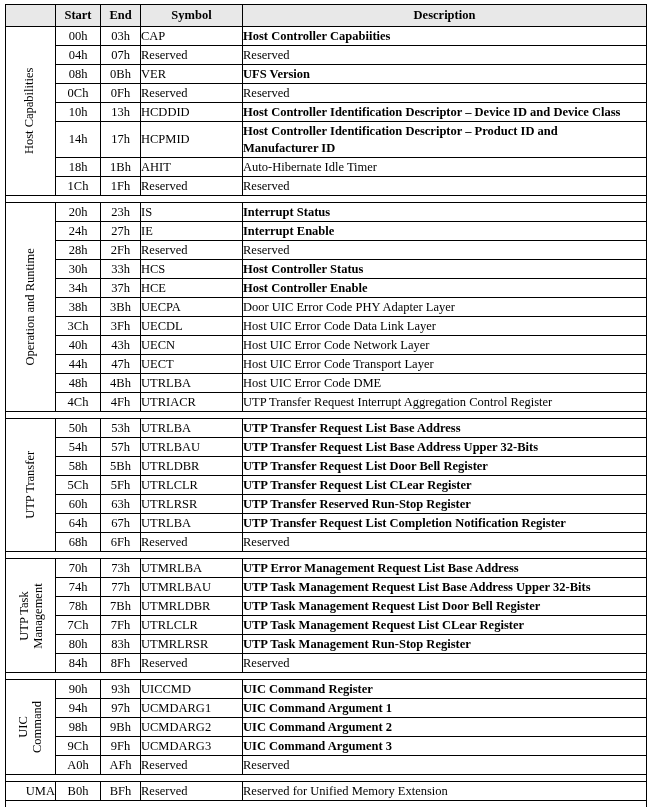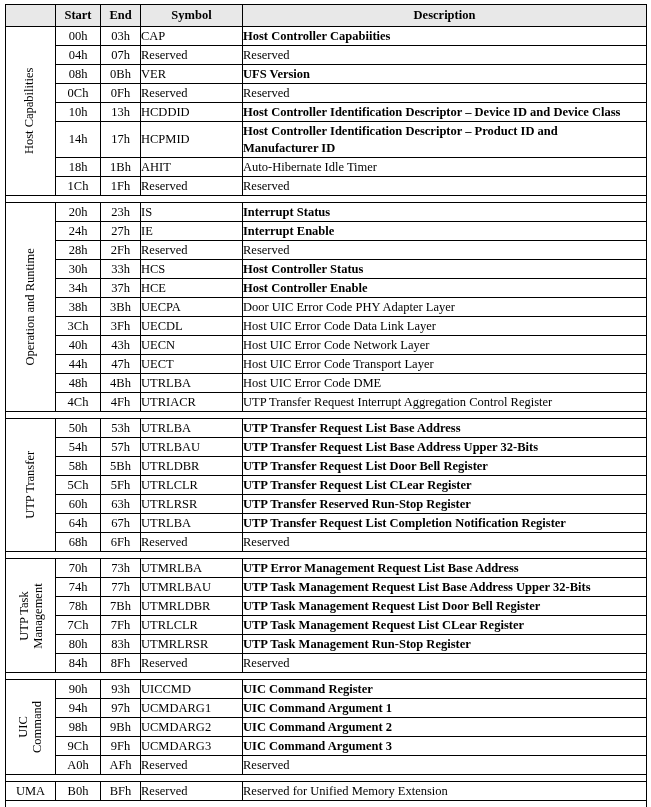--- a/index.html
+++ b/index.html
@@ -112,20 +112,21 @@
     line-height: 1.1;
     text-align: center;
   }
   td.sect .rot.two {
     line-height: 1.12;
   }
   td.sect .flat {
     display: block;
     font-size: 12.5px;
     white-space: nowrap;
+    text-align: right;
   }
   td.sect .rotwrap {
     display: flex;
     align-items: center;
     justify-content: center;
     width: 100%;
     height: 100%;
   }
 
   

